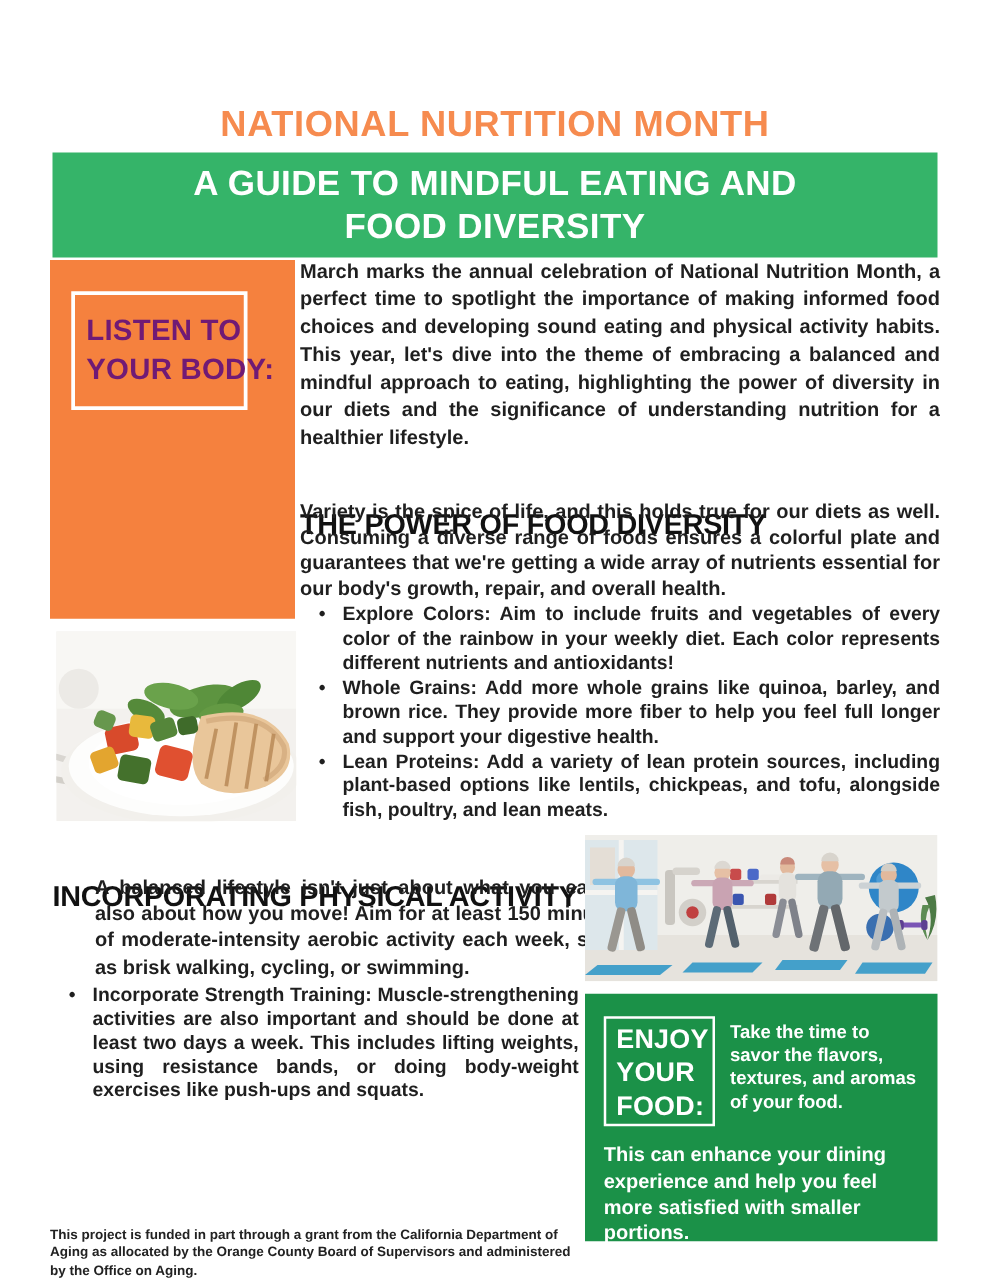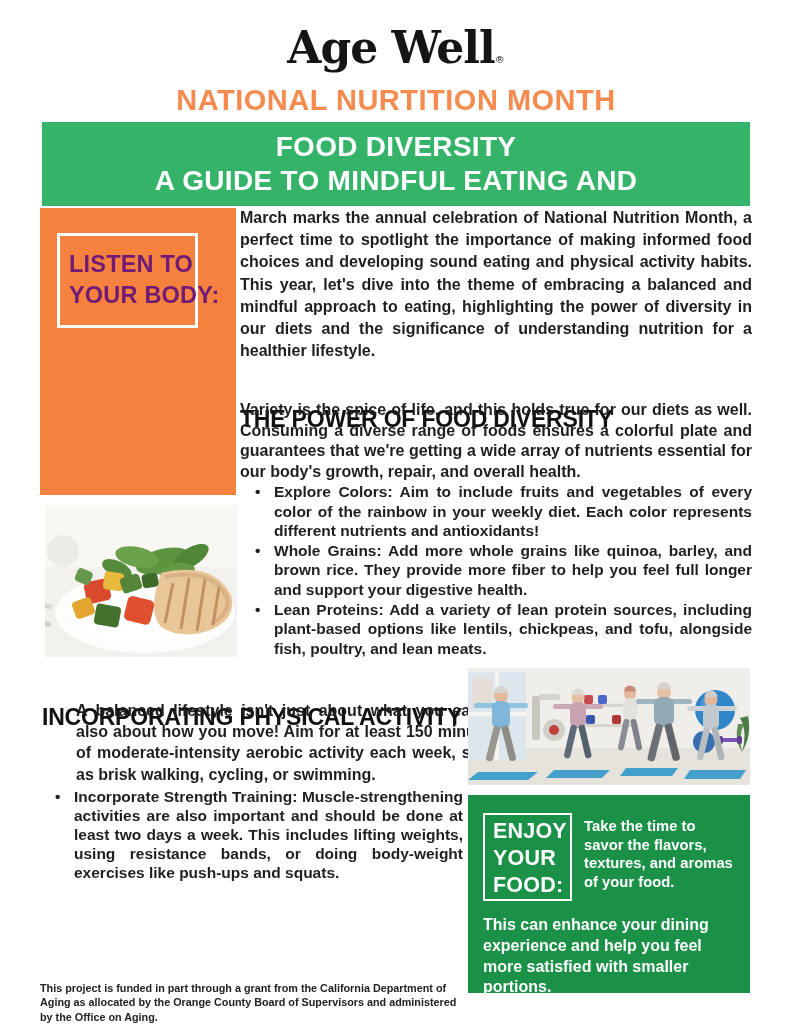--- a/index.html
+++ b/index.html
@@ -117,30 +117,27 @@
   
   .footnote{
     position:absolute;top:981px;left:40px;width:430px;
     font-size:10.8px;font-weight:bold;line-height:1.32;color:#222;
   }
 </style>
 </head>
 <body>
 
 <div class="logo">
-  <div>
-    <span class="wordmark">Age Well</span><span class="reg">®</span>
-  </div>
 </div>
 
 <div class="kicker">NATIONAL NURTITION MONTH</div>
 
 <div class="banner">
+  <div>A GUIDE TO MINDFUL EATING AND</div>
   <div>FOOD DIVERSITY</div>
-  <div>A GUIDE TO MINDFUL EATING AND</div>
 </div>
 
 <div class="listen-box">
   <div class="listen-rect"></div>
   <div class="listen-title">
     <div>LISTEN TO</div>
     <div>YOUR BODY:</div>
   </div>
 </div>
 

